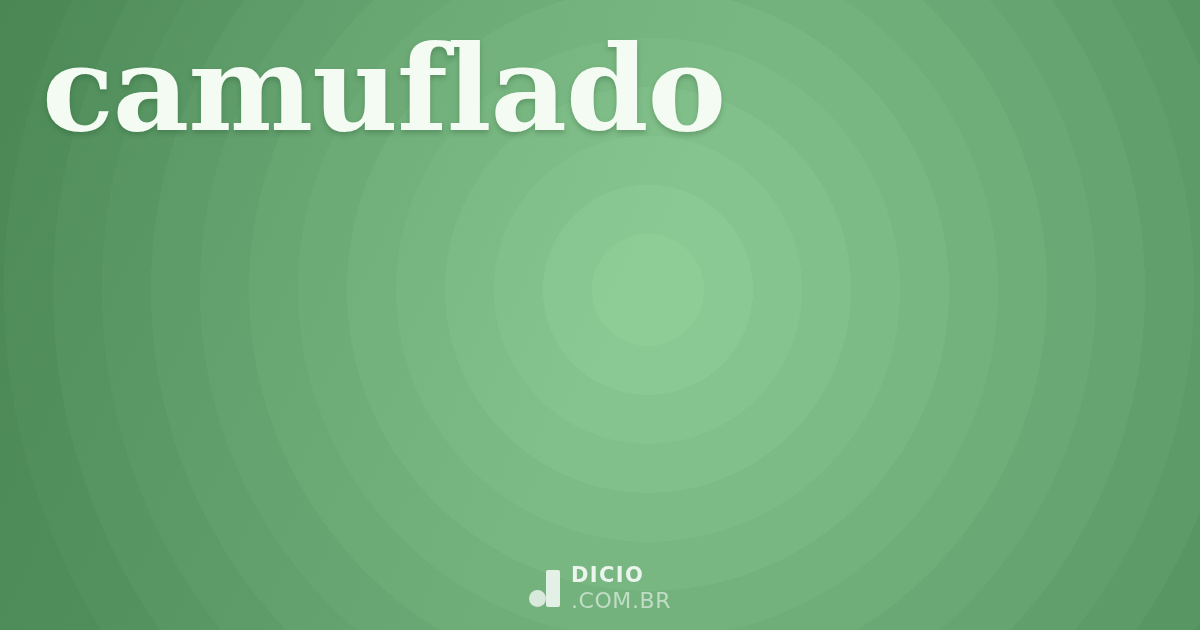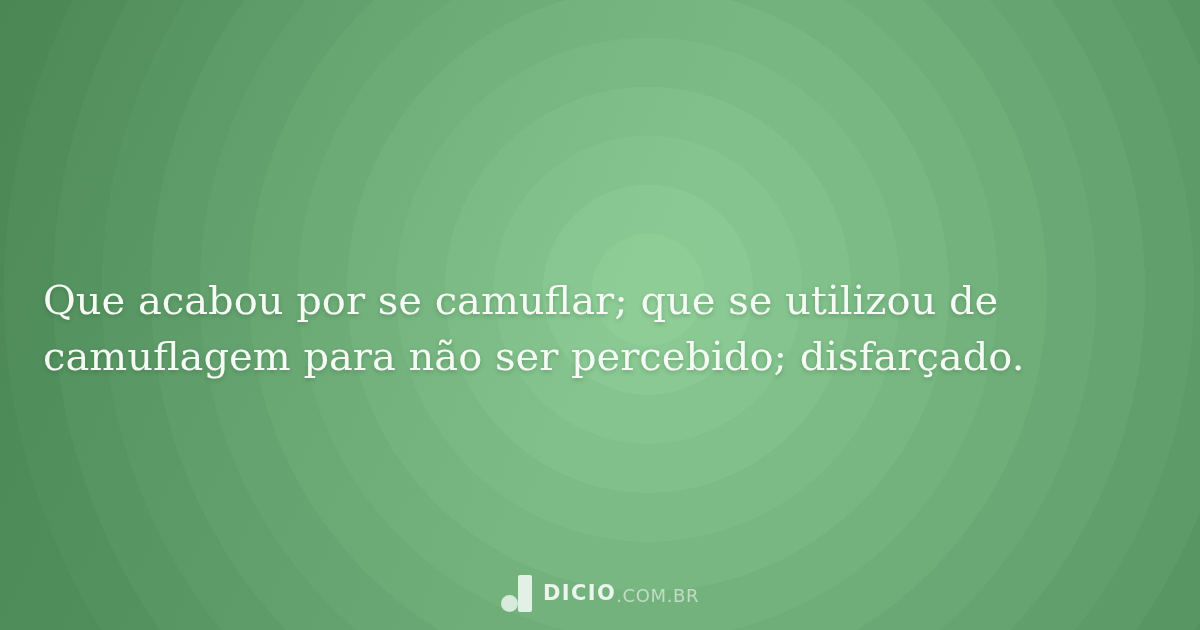--- a/index.html
+++ b/index.html
@@ -132,51 +132,51 @@
     right: 0;
     top: 0;
     width: 14px;
     height: 37px;
     border-radius: 2px;
     background: rgba(255, 255, 255, 0.80);
   }
 
   #logo-text {
     display: flex;
-    flex-direction: row;
+    flex-direction: column;
     line-height: 1;
     font-family: "DejaVu Sans", "Liberation Sans", sans-serif;
   }
   #logo-name {
     font-size: 21px;
     font-weight: 700;
     letter-spacing: 1.4px;
     color: rgba(255, 255, 255, 0.86);
   }
   #logo-domain {
     margin-top: 4px;
-    font-size: 18px;
+    font-size: 22px;
     font-weight: 400;
     letter-spacing: 0.6px;
     color: rgba(255, 255, 255, 0.55);
   }
 </style>
 </head>
 <body>
 
 <div id="card">
 
   <div id="bg"></div>
   <div id="bg-shade"></div>
 
   <div id="content">
 
+    <h1 id="headword">camuflado</h1>
 
     <div id="definition">
-      <span class="meaning">Que acabou por se camuflar; que se utilizou de camuflagem para não ser percebido; disfarçado.</span>
     </div>
 
     <div id="logo">
       <div id="logo-mark">
         <span class="dot"></span>
         <span class="bar"></span>
       </div>
       <div id="logo-text">
         <span id="logo-name">DICIO</span>
         <span id="logo-domain">.COM.BR</span>

